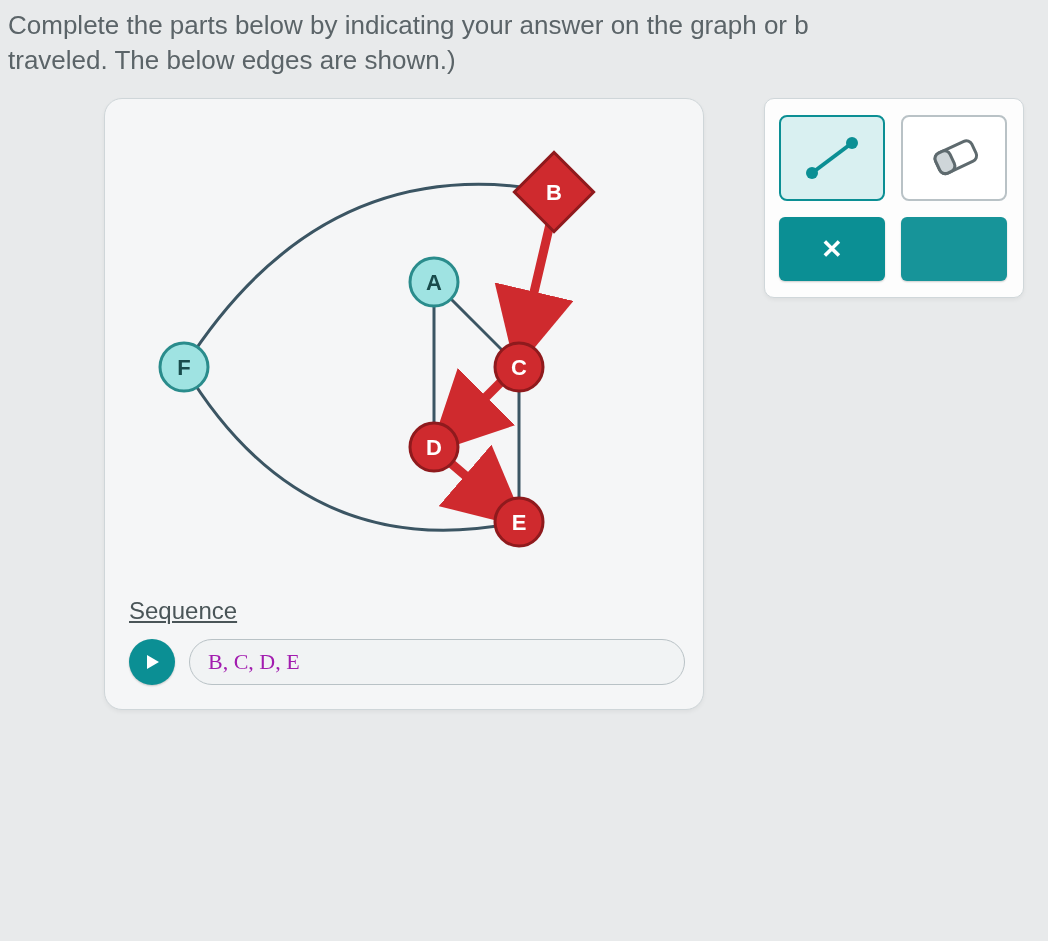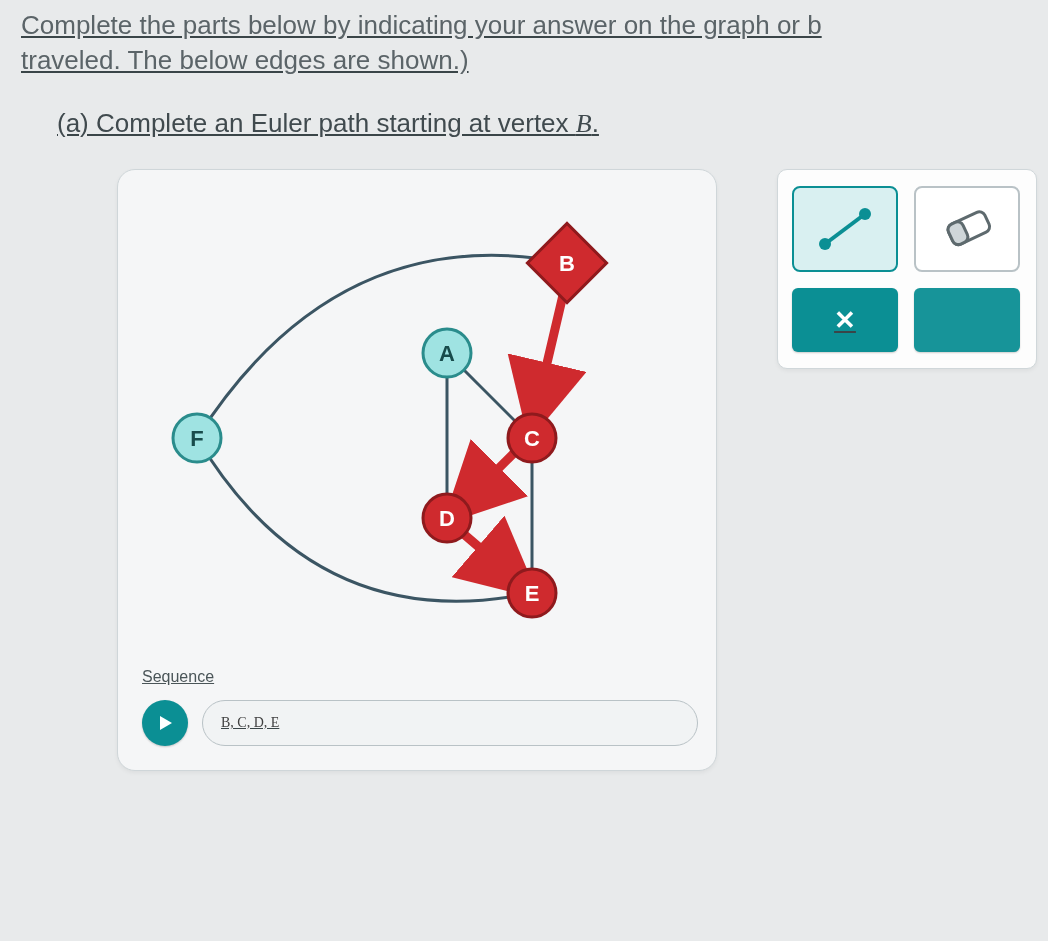--- a/index.html
+++ b/index.html
@@ -7,22 +7,21 @@
     margin: 0;
     padding: 0;
     font-family: Arial, Helvetica, sans-serif;
     background: #e8eaeb;
     width: 1048px;
     height: 941px;
     overflow: hidden;
     color: #3a4548;
   }
   .page {
-    padding: 8px 0 0 17px;
-    text-decoration: underline;
+    padding: 8px 0 0 4px;
   }
   .instruction {
     font-size: 26px;
     line-height: 1.35;
     color: #5b6468;
     padding: 0 0 20px 4px;
   }
   .part-a {
     font-size: 26px;
     color: #404a4e;
@@ -52,21 +51,21 @@
     position: relative;
   }
   .graph-area svg {
     width: 100%;
     height: 100%;
   }
   .seq-block {
     margin-top: 10px;
   }
   .seq-label {
-    font-size: 16px;
+    font-size: 24px;
     color: #4a5558;
     text-decoration: underline;
     margin-bottom: 14px;
     padding-left: 6px;
   }
   .seq-row {
     display: flex;
     align-items: center;
     gap: 14px;
     padding-left: 6px;
@@ -86,22 +85,22 @@
   .play-btn svg { display: block; }
   .seq-pill {
     flex: 1;
     min-height: 46px;
     border: 1.5px solid #b9c2c6;
     border-radius: 999px;
     background: #f1f3f4;
     display: flex;
     align-items: center;
     padding: 0 18px;
-    font-size: 14px;
-    color: #404040;
+    font-size: 22px;
+    color: #a21caf;
     font-family: "Times New Roman", serif;
   }
 
   .toolbox {
     width: 260px;
     background: #fdfdfd;
     border: 1px solid #d0d7da;
     border-radius: 10px;
     padding: 16px 14px;
     box-shadow: 0 2px 4px rgba(0,0,0,0.05);
@@ -148,23 +147,20 @@
 </head>
 <body>
 
 <div class="page">
 
   <div class="instruction">
     <span>Complete the parts below by indicating your answer on the graph or b</span><br>
     <span>traveled. The below edges are shown.)</span>
   </div>
 
-  <div class="part-a">
-    <span>(a) Complete an Euler path starting at vertex </span><span class="math-var">B</span><span>.</span>
-  </div>
 
   <div class="work-row">
 
     <div class="graph-card">
       <div class="graph-area">
         <svg viewBox="0 0 560 470">
           <defs>
             <marker id="arrow-red" viewBox="0 0 10 10" refX="6" refY="5" markerWidth="9" markerHeight="9" orient="auto-start-reverse">
               <path d="M 0 0 L 10 5 L 0 10 z" fill="#cf2a2e"></path>
             </marker>

